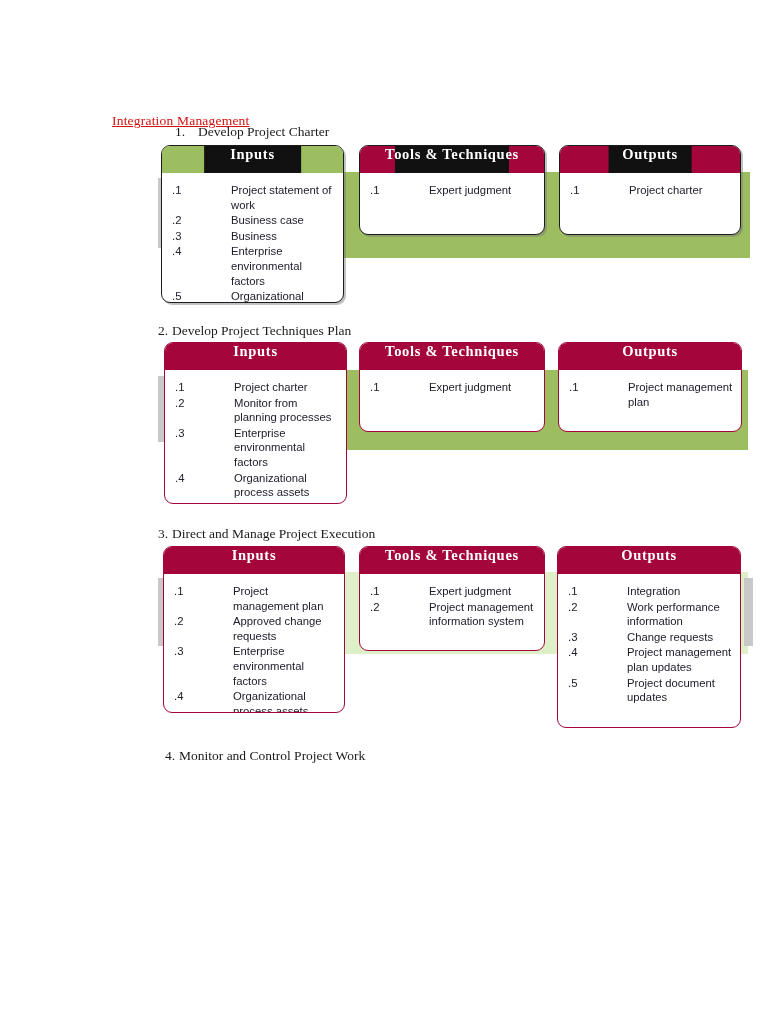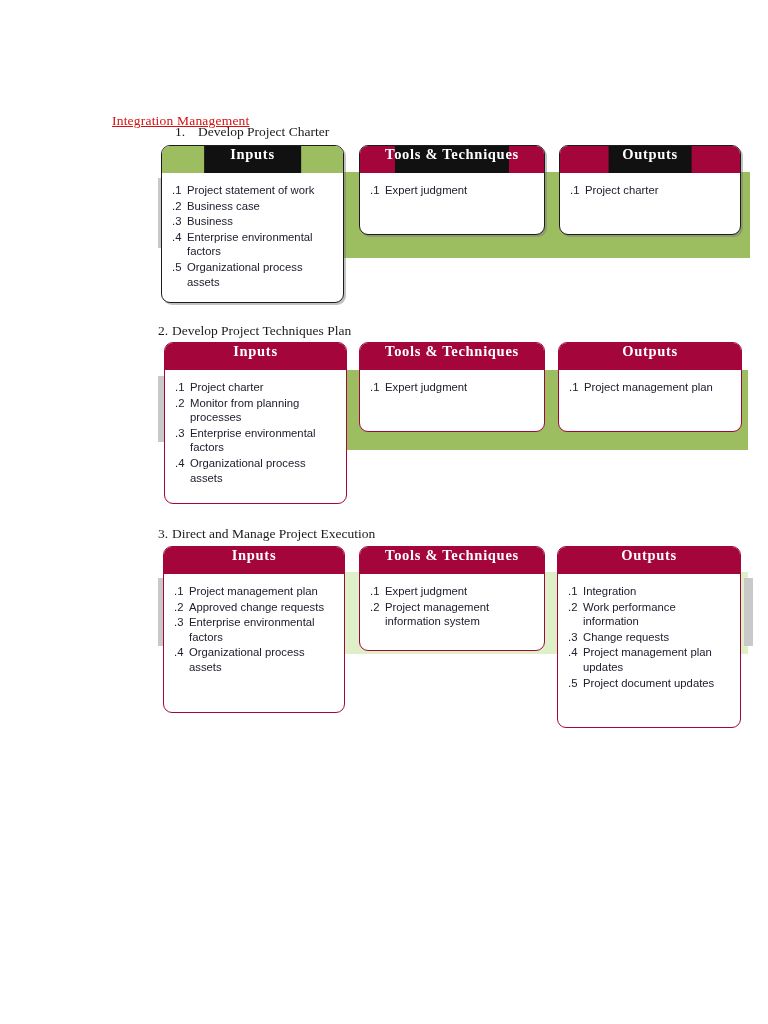--- a/index.html
+++ b/index.html
@@ -120,21 +120,21 @@
     line-height:14.6px;
     color:#20202e;
     display:flex;
     margin-bottom:1px;
   }
   .itto-list li .idx{
     flex:0 0 auto;
     width:15px;
     text-align:left;
   }
-  .itto-list li .txt{flex:1 1 auto;}
+  .itto-list li .txt{flex:1 1 auto;margin-left:44px;}
 </style>
 </head>
 <body>
 
 <div class="page">
 
   <div class="section-title">Integration Management</div>
 
   <div class="proc-caption" style="left:137px;top:124px;margin-left:38px;">
     <span class="num" style="display:inline-block;width:23px;">1.</span><span>Develop Project Charter</span>
@@ -347,14 +347,17 @@
             </li>
           <li>
               <span class="idx">.5</span>
               <span class="txt">Project document updates</span>
             </li>
         </ul>
       </div>
     </div>
   </div>
 
+  <div class="proc-caption" style="left:165px;top:748px;">
+    <span class="num" style="display:inline-block;width:14px;">4.</span><span>Monitor and Control Project Work</span>
+  </div>
 
 </div>
 
 </body></html>

